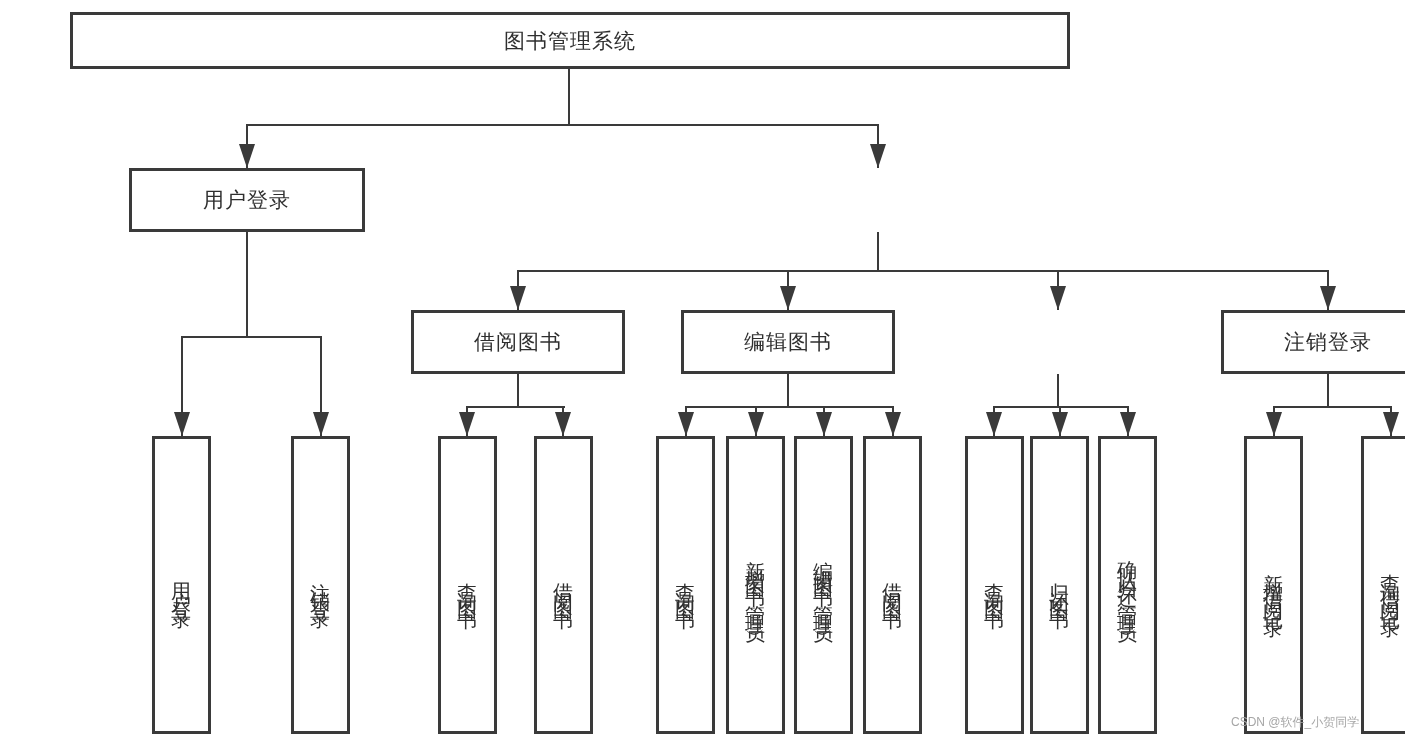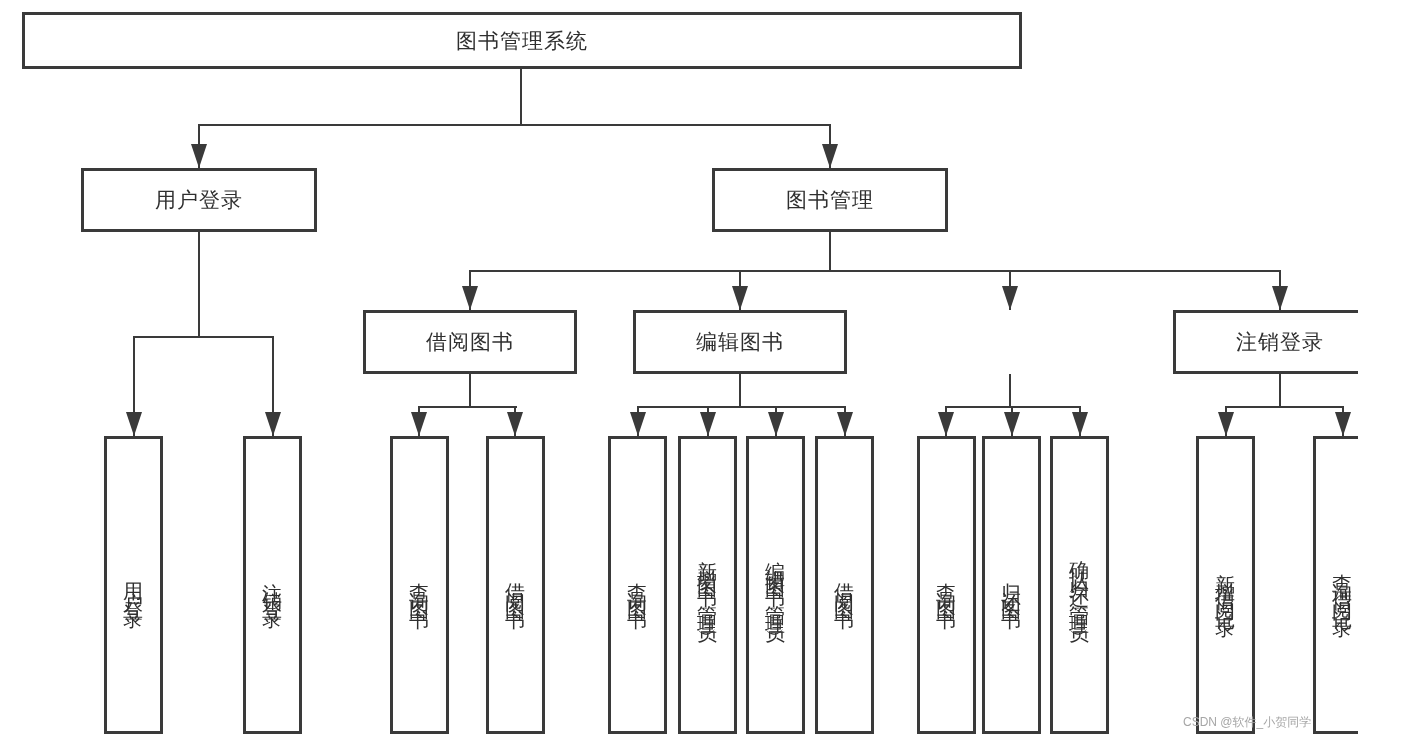--- a/index.html
+++ b/index.html
@@ -4,21 +4,21 @@
 <style>
   :root { --line:#3a3a3a; --text:#2f2f2f; --watermark:#a6a6a6; --background:#ffffff; }
   * { box-sizing: border-box; }
   html,body { margin:0; padding:0; }
   body {
     width:1405px; height:747px;
     background: var(--background);
     font-family: "Liberation Sans", "DejaVu Sans", sans-serif;
     color: var(--text);
   }
-  #diagram { position:relative; width:1358px; height:747px; overflow:hidden; }
+  #diagram { position:relative; width:1358px; height:747px; overflow:hidden;margin-left:48px; }
 
   .node {
     position:absolute;
     border:3px solid var(--line);
     background:#fff;
     display:flex; align-items:center; justify-content:center;
     font-size:21px; letter-spacing:1px; color:var(--text);
   }
   .leaf {
     position:absolute;
@@ -64,23 +64,20 @@
 
   <div class="v" style="left:520px; top:69px; height:57px;"></div>
   <div class="h" style="left:198px; top:124px; width:633px;"></div>
   <div class="v" style="left:198px; top:124px; height:44px;"></div>
   <div class="arrow" style="left:191px; top:144px;"></div>
   <div class="v" style="left:829px; top:124px; height:44px;"></div>
   <div class="arrow" style="left:822px; top:144px;"></div>
 
   <div class="node" style="left:81px; top:168px; width:236px; height:64px;">
     <span>用户登录</span>
-  </div>
-  <div class="node" style="left:712px; top:168px; width:236px; height:64px;">
-    <span>图书管理</span>
   </div>
 
   <div class="v" style="left:198px; top:232px; height:106px;"></div>
   <div class="h" style="left:133px; top:336px; width:141px;"></div>
   <div class="v" style="left:133px; top:336px; height:100px;"></div>
   <div class="arrow" style="left:126px; top:412px;"></div>
   <div class="v" style="left:272px; top:336px; height:100px;"></div>
   <div class="arrow" style="left:265px; top:412px;"></div>
 
   <div class="v" style="left:829px; top:232px; height:40px;"></div>

